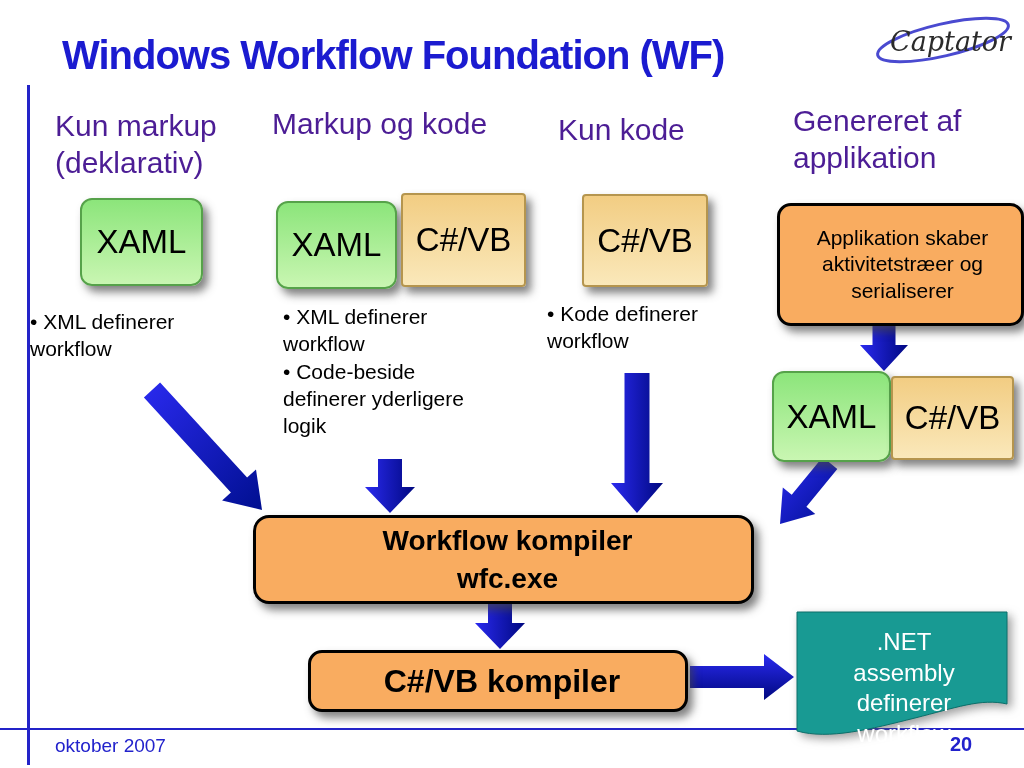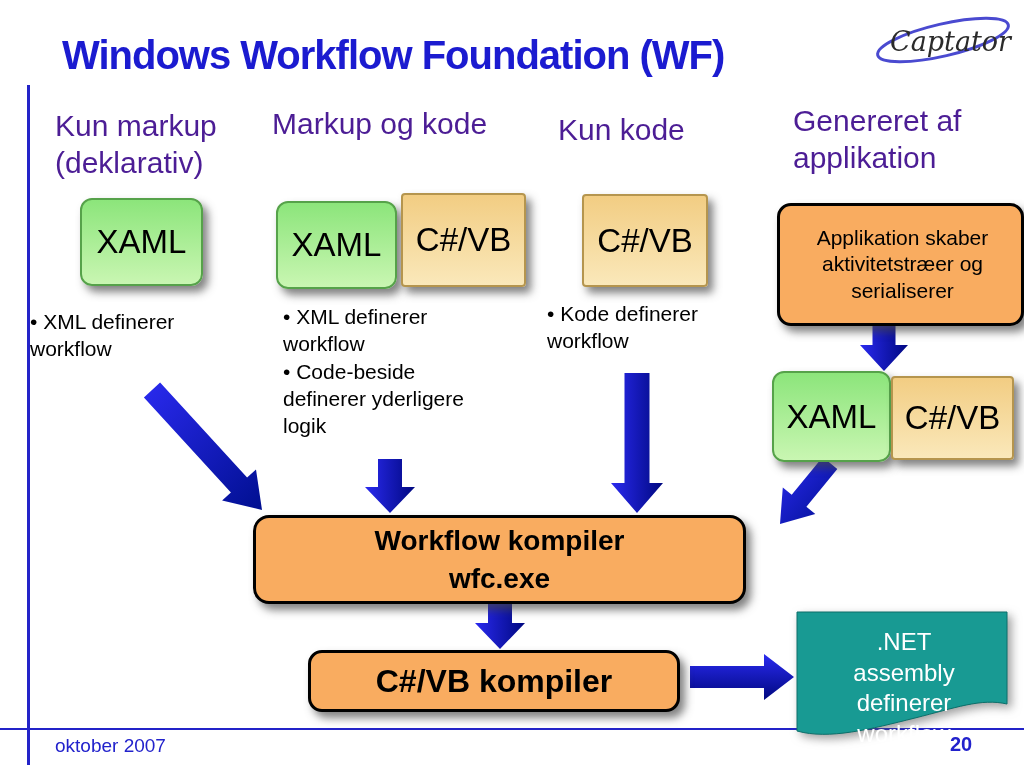--- a/index.html
+++ b/index.html
@@ -16,21 +16,21 @@
   .hdr{font-size:30px;color:#4c1d95;line-height:1.22;z-index:2;}
   .bullets{font-size:21px;color:#000;line-height:1.3;z-index:2;}
   .bullets div{margin:0;}
 
   .cbox{display:flex;align-items:center;justify-content:center;text-align:center;
         box-shadow:5px 6px 9px rgba(70,70,70,.68);z-index:3;color:#000;}
   .gbox{background:linear-gradient(180deg,#8ce57b 0%,#c9f6b2 100%);
         border:2px solid #56a24a;border-radius:12px;font-size:33px;}
   .tbox{background:linear-gradient(180deg,#f2cd83 0%,#fae8ba 100%);
         border:2px solid #b5954e;border-radius:4px;font-size:33px;}
-  .obox{background:#f9ac60;border:3px solid #000;border-radius:14px;}
+  .obox{background:#f9ac60;border:3px solid #000;border-radius:14px;padding-left:8px;}
   .appbox{font-size:21px;line-height:1.25;padding:4px 8px;}
   .wfcbox{border-radius:16px;font-weight:bold;font-size:28px;line-height:1.35;
           flex-direction:column;}
   .kompbox{font-weight:bold;font-size:32px;}
 
   .arrowlayer{left:0;top:0;width:1024px;height:768px;z-index:2;pointer-events:none;}
   .teal-svg{left:795px;top:610px;z-index:3;filter:drop-shadow(4px 4px 5px rgba(80,80,80,.55));}
   .tealtext{left:828px;top:627px;width:152px;text-align:center;color:#fff;
             font-size:24px;line-height:1.28;z-index:4;}
 

